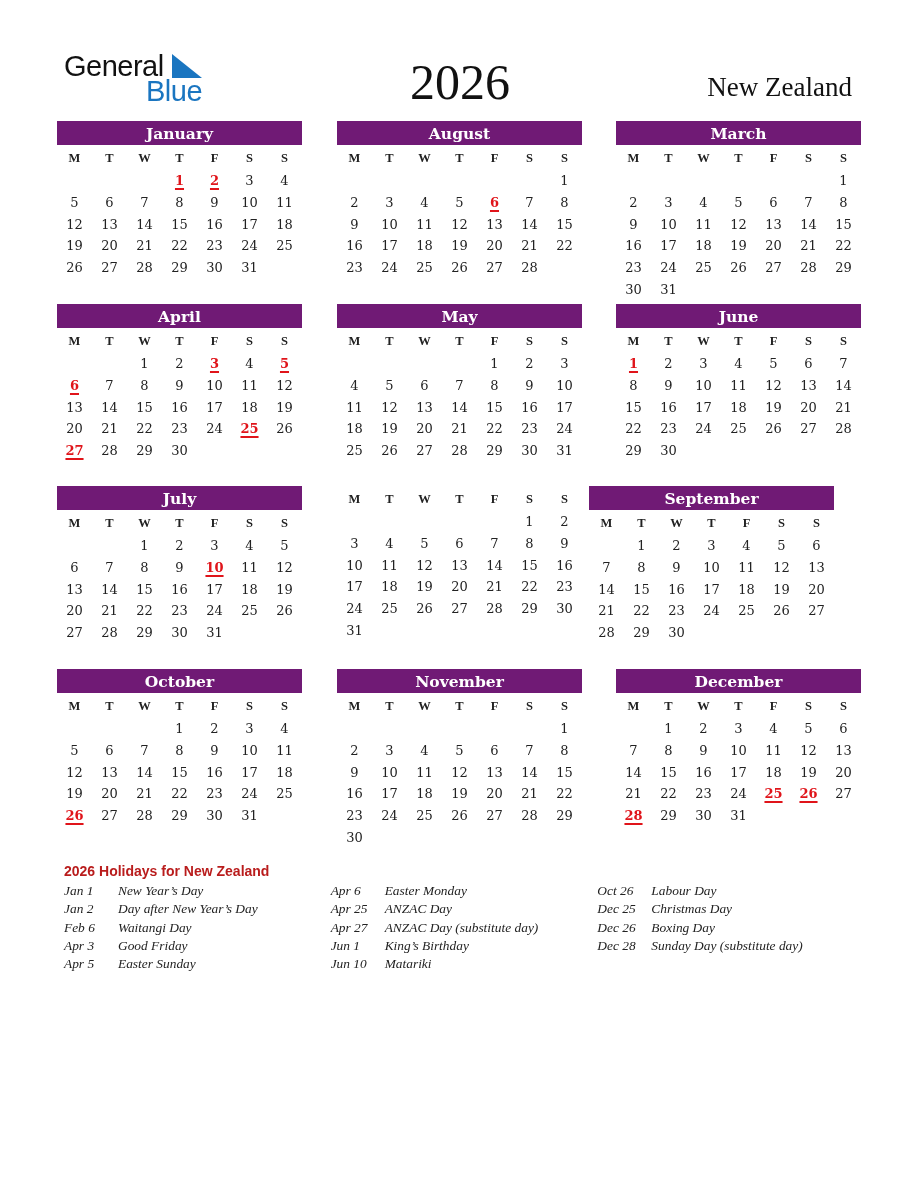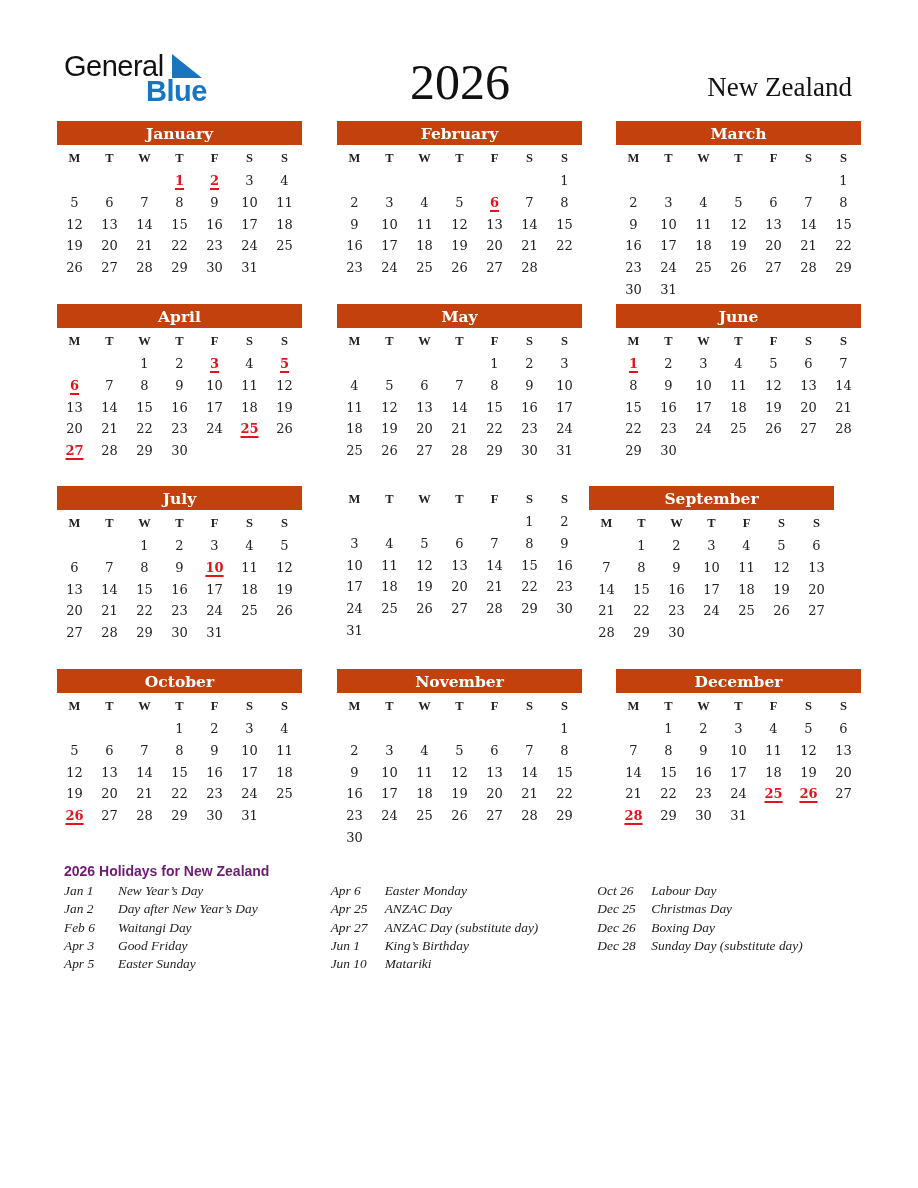--- a/index.html
+++ b/index.html
@@ -1,35 +1,35 @@
 <!DOCTYPE html>
 <html><head>
 <meta charset="utf-8">
 <style>
   html, body { margin: 0; padding: 0; background: #ffffff; }
   body { width: 918px; height: 1188px; position: relative; overflow: hidden; font-family: "DejaVu Serif", serif; color: #222; }
   .logo { position: absolute; left: 64px; top: 50px; width: 150px; height: 60px; }
   .logo .general { position: absolute; left: 0; top: 0; font-family: "Liberation Sans", sans-serif; font-size: 29px; color: #111; letter-spacing: -0.5px; }
-  .logo .blue { position: absolute; left: 82px; top: 25px; font-family: "Liberation Sans", sans-serif; font-size: 29px; color: #1a75c0; letter-spacing: -0.5px; font-weight: bold; }
+  .logo .blue { position: absolute; left: 82px; top: 25px; font-family: "Liberation Sans", sans-serif; font-size: 29px; color: #1a75c0; letter-spacing: -0.5px; }
   .logo .triwrap { position: absolute; left: 108px; top: 4px; width: 30px; height: 24px; }
   .year { position: absolute; left: 380px; top: 52px; width: 160px; text-align: center; font-family: "Liberation Serif", serif; font-size: 50px; color: #111; line-height: 60px; }
   .country { position: absolute; right: 66px; top: 72px; font-family: "Liberation Serif", serif; font-size: 27px; color: #111; }
 
   .grid { position: absolute; left: 57px; top: 121px; width: 804px; }
   .month { position: absolute; width: 245px; }
-  .month-header { height: 24px; background: #c2410c; color: #fff; font-family: "DejaVu Serif", serif; font-weight: bold; font-size: 15.5px; text-align: center; line-height: 25px; }
+  .month-header { height: 24px; background: #701a75; color: #fff; font-family: "DejaVu Serif", serif; font-weight: bold; font-size: 15.5px; text-align: center; line-height: 25px; }
   .dow-row, .week-row { display: flex; }
   .dow-row { height: 24px; margin-top: 1px; }
   .dow { width: 35px; text-align: center; font-size: 12.5px; line-height: 24px; color: #222; font-family: "Liberation Serif", serif; font-weight: bold; }
   .week-row { height: 21.8px; }
   .day { width: 35px; text-align: center; font-size: 13px; line-height: 21.8px; color: #222; font-family: "DejaVu Serif", serif; }
   .day.holiday { color: #e0141a; font-weight: bold; text-decoration: underline; text-decoration-thickness: 2px; text-underline-offset: 3px; }
 
   .holidays { position: absolute; left: 64px; top: 863px; width: 800px; }
-  .holidays-title { font-family: "Liberation Sans", sans-serif; font-weight: bold; font-size: 14px; color: #701a75; margin-bottom: 3px; }
+  .holidays-title { font-family: "Liberation Sans", sans-serif; font-weight: bold; font-size: 14px; color: #b91c1c; margin-bottom: 3px; }
   .hol-cols { display: flex; font-style: italic; }
   .hol-col { width: 268px; }
   .hol-item { display: flex; height: 18.3px; font-family: "Liberation Serif", serif; font-size: 13.4px; color: #222; line-height: 18.3px; }
   .hol-date { width: 54px; }
   .hol-name { white-space: nowrap; }
 </style>
 </head>
 <body>
 
 <div class="logo">
@@ -95,21 +95,21 @@
         <div class="day">26</div>
         <div class="day">27</div>
         <div class="day">28</div>
         <div class="day">29</div>
         <div class="day">30</div>
         <div class="day">31</div>
         <div class="day"></div>
       </div>
     </div>
     <div class="month" style="left: 280px; top: 0px;">
-      <div class="month-header">February</div>
+      <div class="month-header">August</div>
       <div class="dow-row">
         <div class="dow">M</div>
         <div class="dow">T</div>
         <div class="dow">W</div>
         <div class="dow">T</div>
         <div class="dow">F</div>
         <div class="dow">S</div>
         <div class="dow">S</div>
       </div>
       <div class="week-row">

